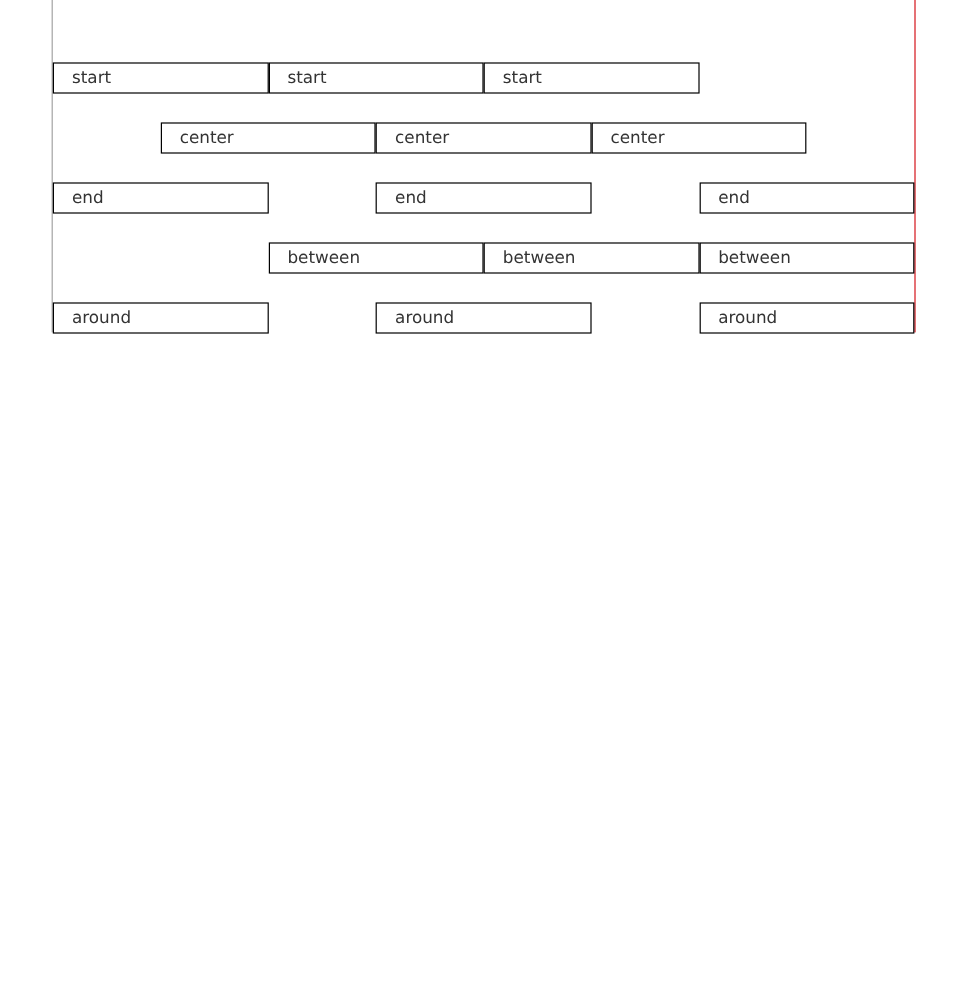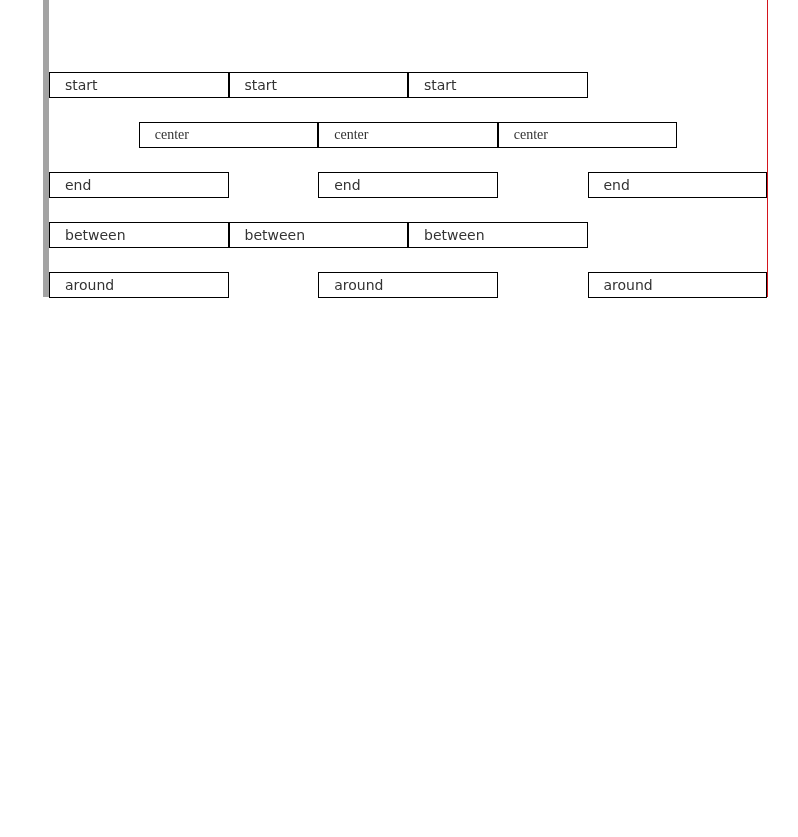--- a/index.html
+++ b/index.html
@@ -2,35 +2,35 @@
 <html><head>
   <meta charset="utf-8">
   <style>
     html, body { margin: 0; padding: 0; background: #ffffff; }
     body { width: 798px; height: 837px; position: relative; overflow: hidden; font-family: "DejaVu Sans", sans-serif; }
     .container {
       position: absolute;
       left: 43px;
       top: 0;
       width: 718px;
-      border-left: 6px solid #a3a3a3;
+      border-left: 1px solid #a3a3a3;
       border-right: 1px solid #d4141c;
-      padding-top: 72px;
+      padding-top: 52px;
       height: 225px;
     }
     .row {
       display: flex;
       height: 26px;
       margin-bottom: 24px;
     }
     .row:last-child { margin-bottom: 0; }
     .row.start { justify-content: flex-start; }
-    .row.center { justify-content: center; font-family: Liberation Serif, serif; }
+    .row.center { justify-content: center; }
     .row.end { justify-content: space-between; }
-    .row.between { justify-content: flex-start; }
+    .row.between { justify-content: flex-end; }
     .row.around { justify-content: space-between; }
     .box {
       box-sizing: border-box;
       width: 25%;
       height: 26px;
       border: 1px solid #000000;
       padding-left: 15px;
       font-size: 14px;
       line-height: 24px;
       color: #333333;

